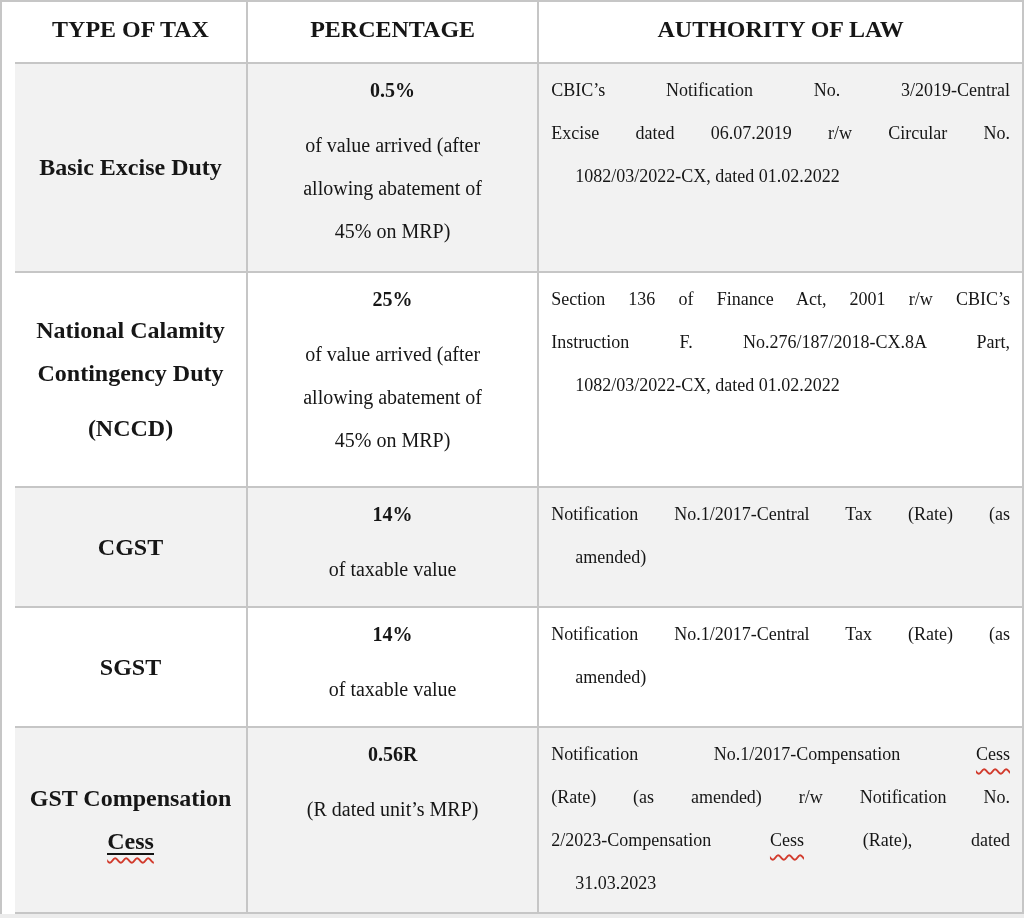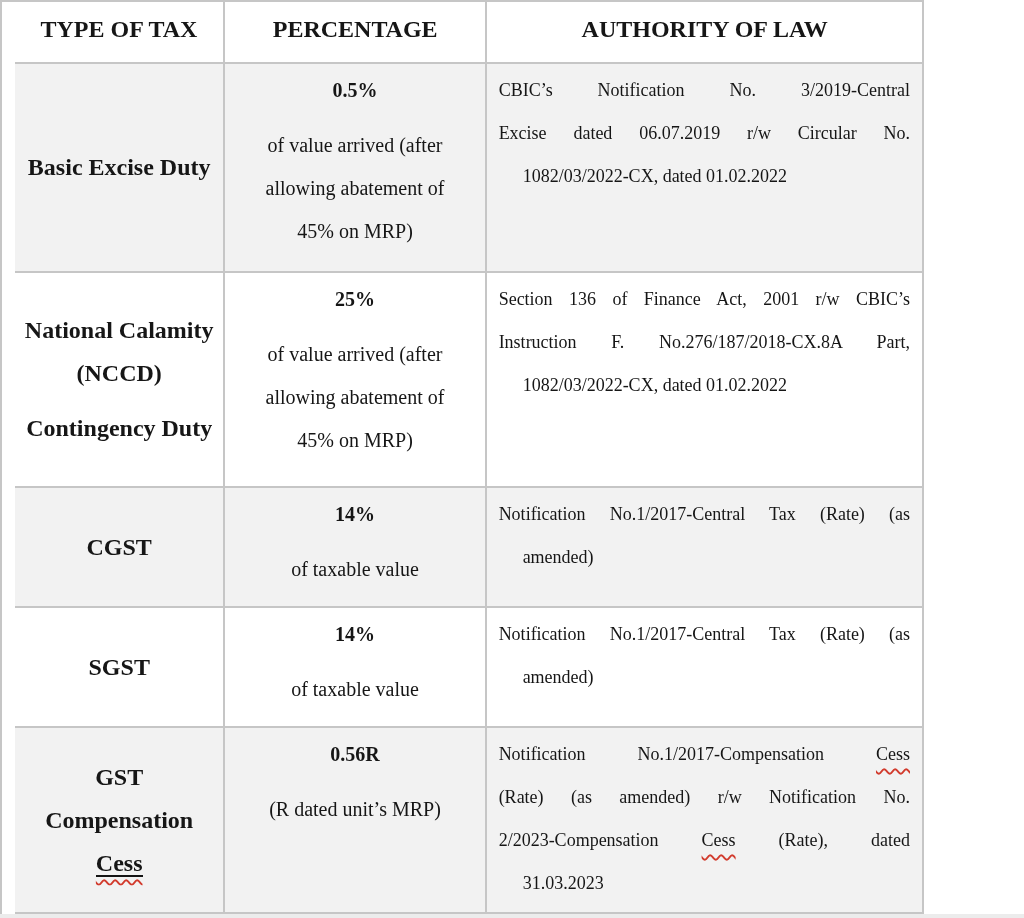--- a/index.html
+++ b/index.html
@@ -3,21 +3,21 @@
 <meta charset="utf-8">
 <style>
   html, body { margin: 0; padding: 0; background: #ffffff; }
   body {
     width: 1024px; height: 918px; overflow: hidden;
     font-family: "Liberation Serif", "DejaVu Serif", serif;
     color: #161616;
     -webkit-font-smoothing: antialiased;
   }
   .table {
-    width: 924px;
+    width: 1024px;
     box-sizing: border-box;
     border: 2px solid #c6c6c6;
     border-bottom: none;
     padding-left: 13px;
   }
   .trow { display: flex; }
   .cell {
     box-sizing: border-box;
     border-right: 2px solid #c6c6c6;
     border-bottom: 2px solid #c6c6c6;
@@ -105,22 +105,22 @@
     <div class="cell col-auth cell-auth">
         <div class="line">CBIC’s Notification No. 3/2019-Central</div>
         <div class="line">Excise dated 06.07.2019 r/w Circular No.</div>
         <div class="line last">1082/03/2022-CX, dated 01.02.2022</div>
       </div>
   </div>
 
   <div class="trow r2">
     <div class="cell col-type cell-type">
         <div class="line">National Calamity</div>
+        <div class="line">Contingency Duty</div>
         <div class="line last">(NCCD)</div>
-        <div class="line">Contingency Duty</div>
       </div>
     <div class="cell col-pct cell-pct">
       <div class="pct-value">25%</div>
       <div class="pct-desc">
           <div class="line">of value arrived (after</div>
           <div class="line">allowing abatement of</div>
           <div class="line last">45% on MRP)</div>
         </div>
     </div>
     <div class="cell col-auth cell-auth">

